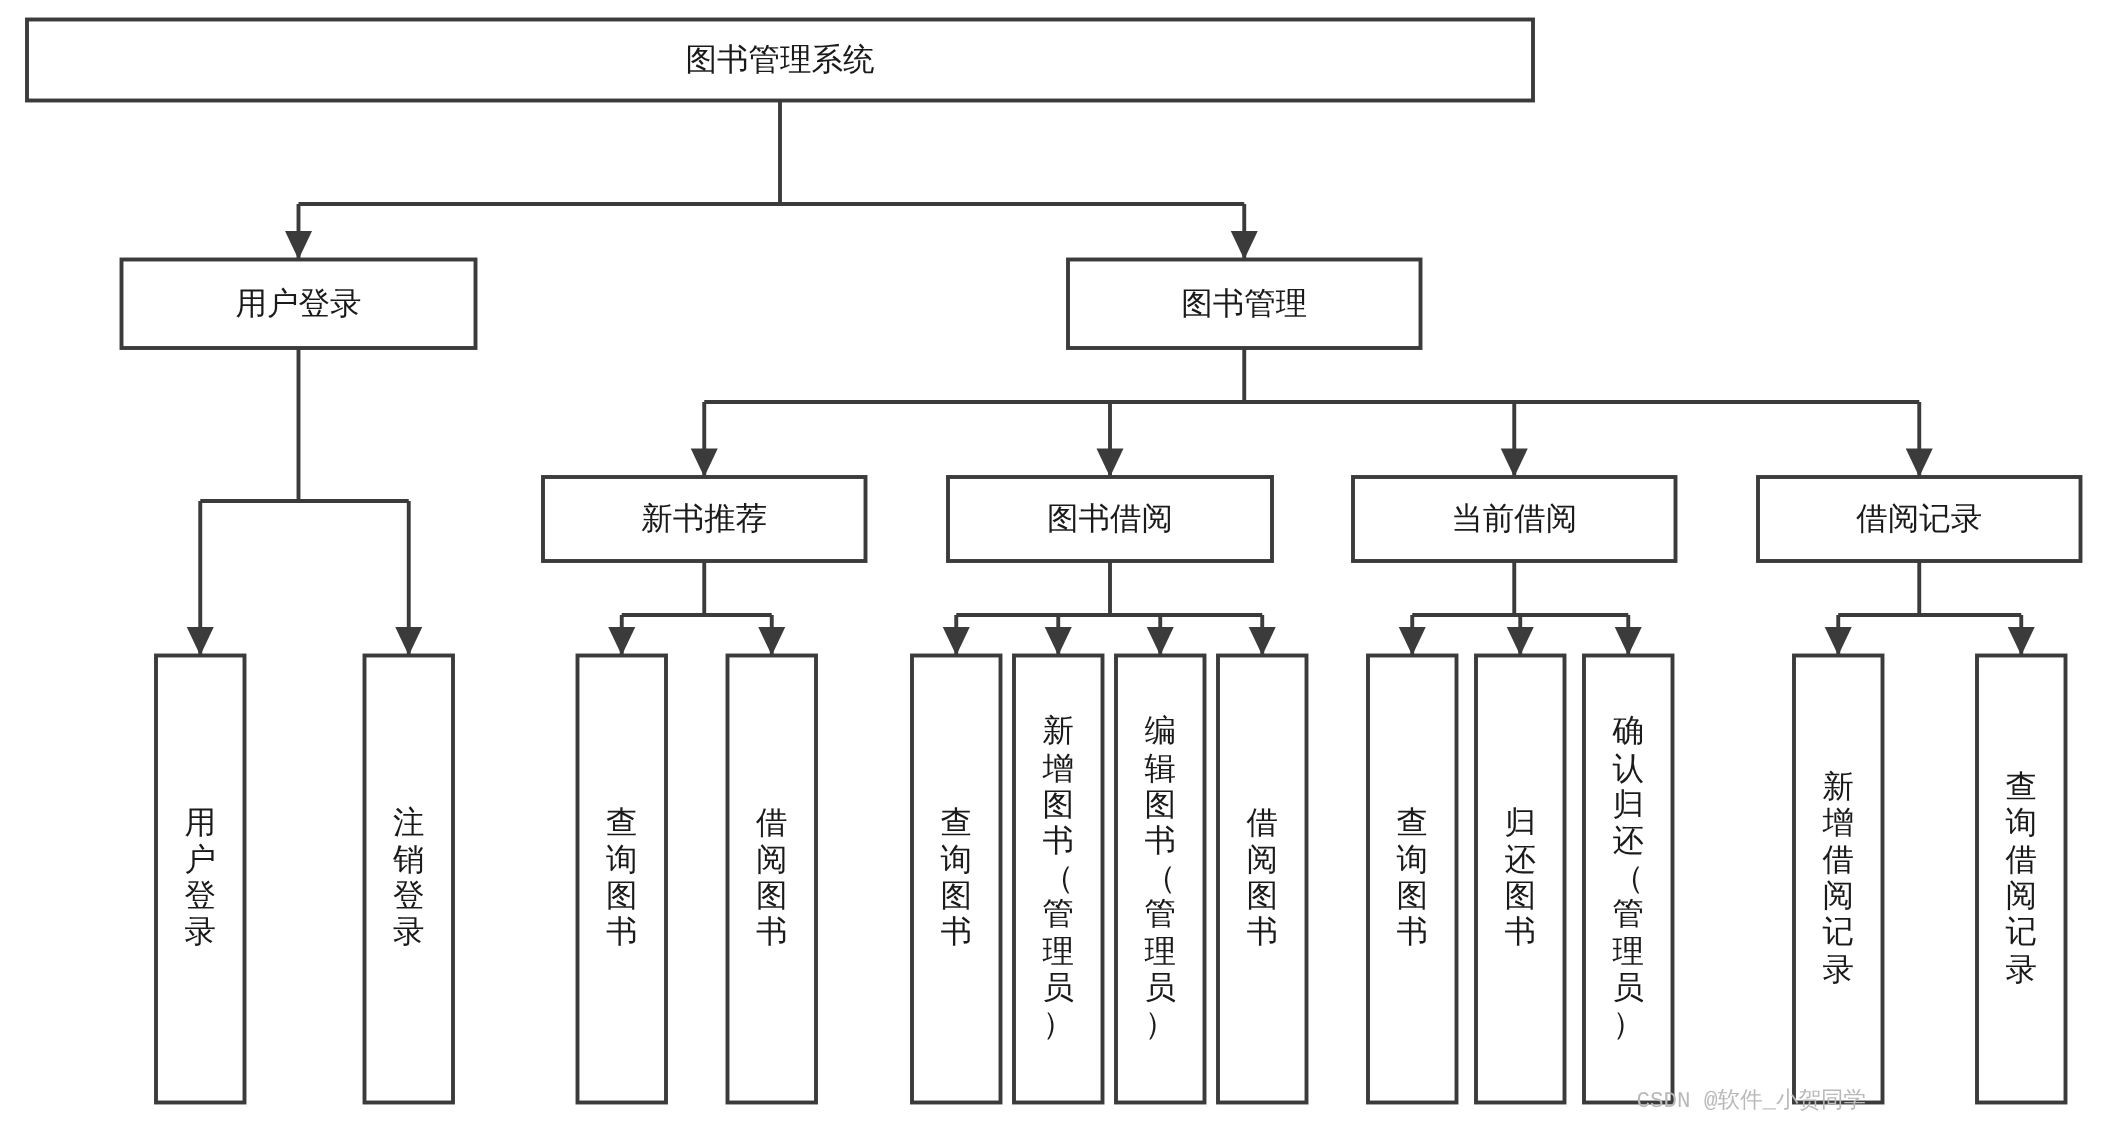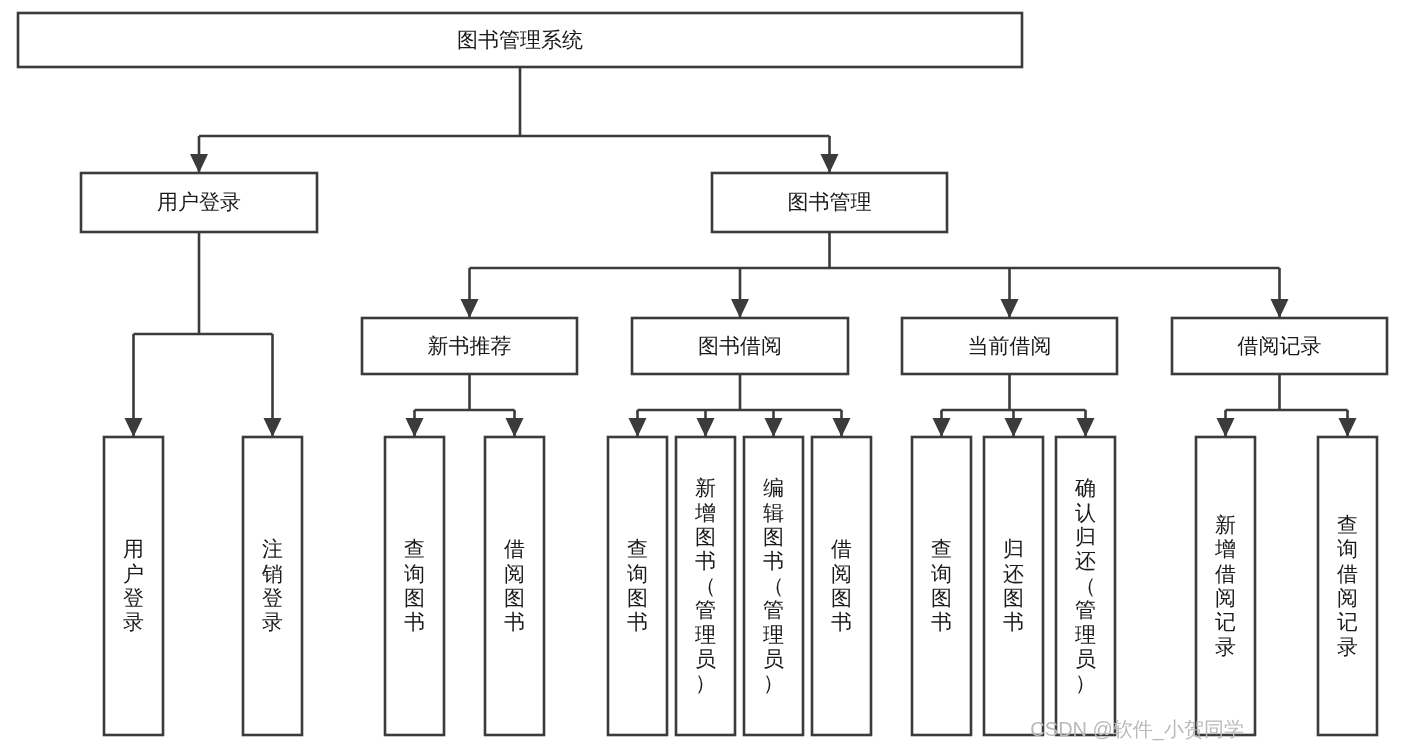--- a/index.html
+++ b/index.html
@@ -62,23 +62,23 @@
     pointer-events: none;
     text-align: center;
   }
   .node-label-v span {
     display: block;
   }
   .watermark {
     position: absolute;
     right: 8px;
     bottom: 4px;
-    font-size: 20px;
+    font-size: 15px;
     color: #b9b9b9;
-    font-family: Liberation Sans, sans-serif;
+    font-family: Liberation Mono, monospace;
     white-space: nowrap;
   }
 </style>
 </head>
 <body>
 
 <div id="diagram-root">
 
   <svg id="flow" viewBox="0 0 1405 747">
     <g id="connectors-layer">

